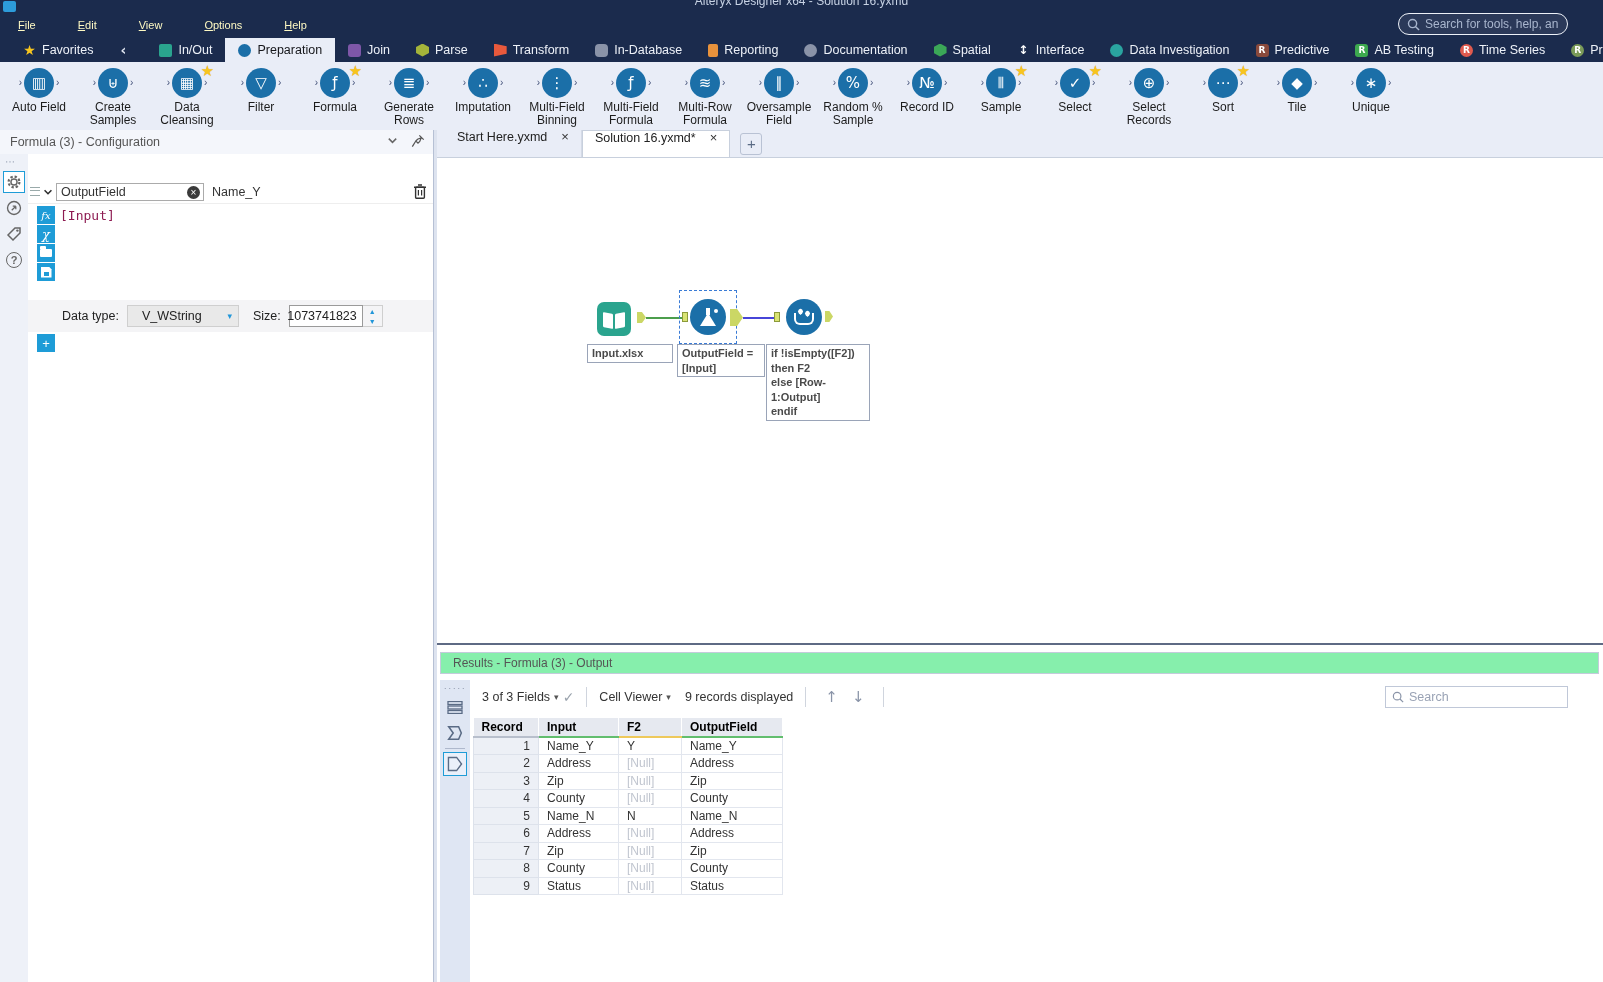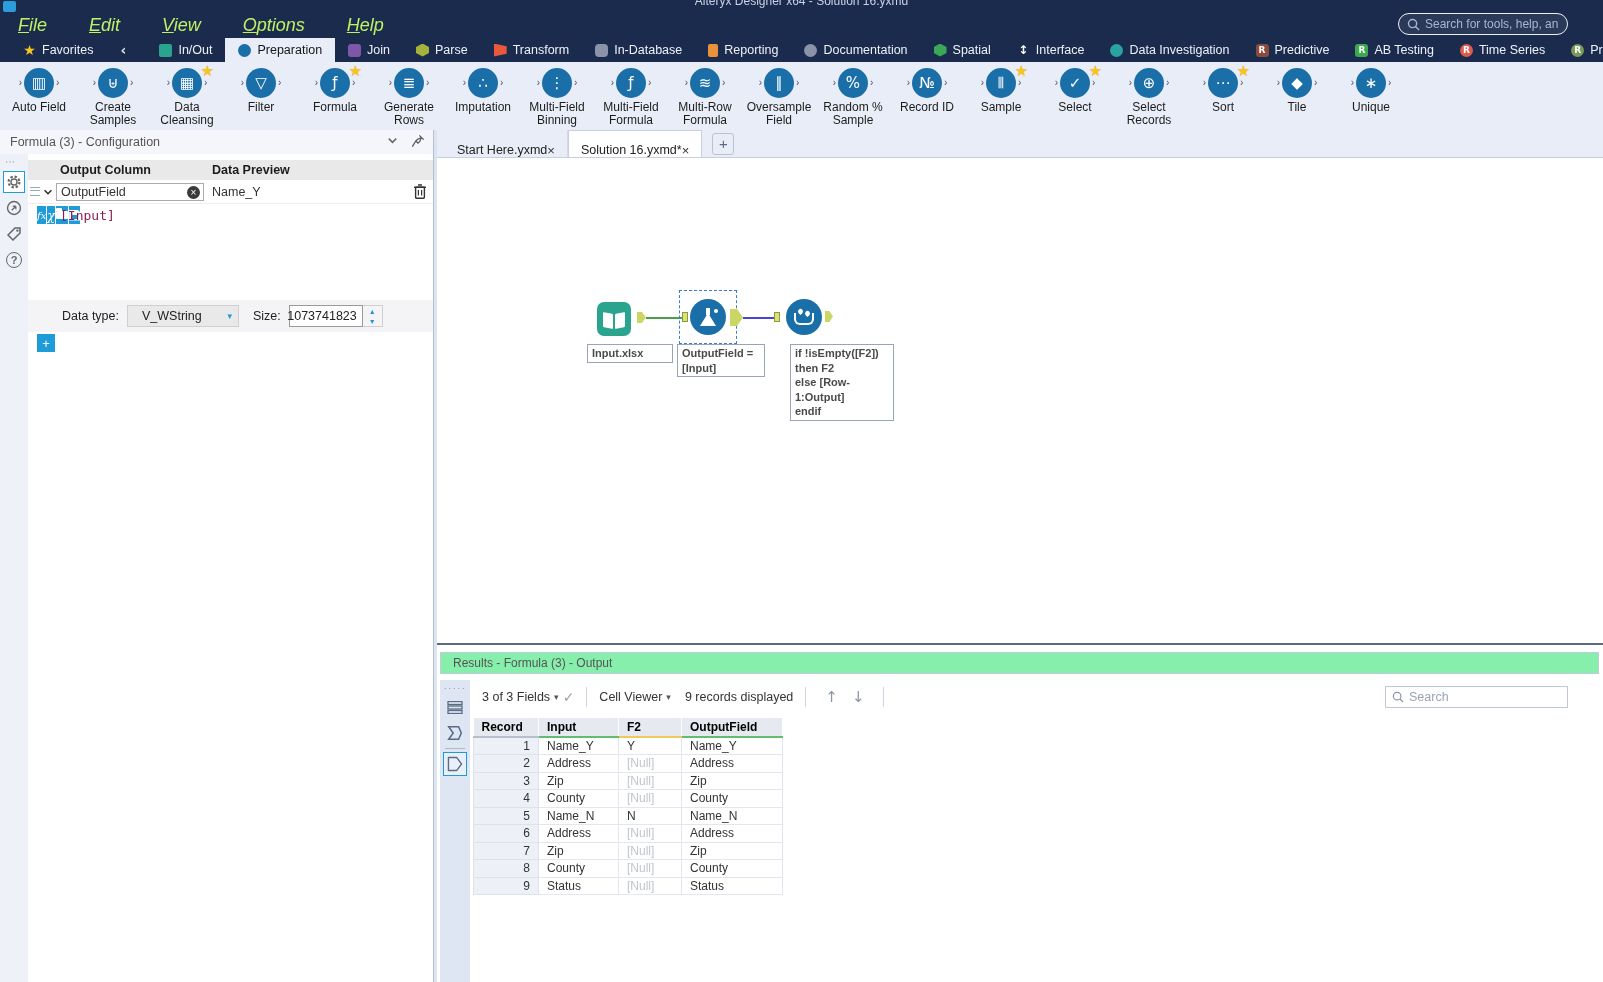--- a/index.html
+++ b/index.html
@@ -6,21 +6,21 @@
   html,body { width:1603px; height:982px; }
   body {
     position:relative; overflow:hidden; background:#fff;
     font-family:"Liberation Sans", sans-serif; font-size:12px; color:#222;
   }
   
   .titlebar { position:absolute; left:0; top:0; width:1603px; height:12px; background:#1B2B4D; overflow:hidden; }
   .app-icon { position:absolute; left:3px; top:1px; width:13px; height:11px; background:#2D9CDB; border-radius:2px; }
   .title-text { position:absolute; left:0; right:0; top:-6px; text-align:center; color:#C7D2E4; font-size:12px; }
   .menubar { position:absolute; left:0; top:12px; width:1603px; height:26px; background:#1B2B4D; display:flex; align-items:center; padding-left:12px; gap:30px; }
-  .menu-item { color:#bef264; font-size:18px; padding:2px 6px; cursor:default;font-style:italic; }
+  .menu-item { color:#fef9c3; font-size:11px; padding:2px 6px; cursor:default; }
   .menu-item::first-letter { text-decoration:underline; }
   .top-search { position:absolute; left:1398px; top:13px; width:170px; height:22px; border:1.5px solid #EDF1F8; border-radius:12px; background:rgba(255,255,255,0.07); display:flex; align-items:center; padding:0 8px; gap:5px; }
   .top-search input { flex:1; background:transparent; border:none; outline:none; color:#E8EDF5; font-size:12px; min-width:0; font-family:"Liberation Sans",sans-serif; }
   .top-search input::placeholder { color:#A9B6CE; }
 
   
   .ribbon { position:absolute; left:0; top:38px; width:1603px; height:24px; background:#1B2B4D; display:flex; align-items:stretch; padding-left:10px; }
   .ribbon ul { display:flex; list-style:none; align-items:stretch; }
   .ribbon-tab { display:flex; align-items:center; gap:6px; padding:0 13px; color:#EDF1F8; font-size:12.5px; white-space:nowrap; cursor:default; }
   .ribbon-tab.selected { background:#E9EDF7; color:#15161a; }
@@ -62,21 +62,21 @@
   .grid-head .col2 { position:absolute; left:184px; top:3px; font-weight:bold; font-size:12.5px; color:#1c1c1c; }
   .grid-row { position:absolute; left:28px; top:50px; right:0; height:24px; background:#fff; border-bottom:1px solid #eee; }
   .row-grip { position:absolute; left:2px; top:7px; width:10px; height:9px; border-top:1.5px solid #9aa; border-bottom:1.5px solid #9aa; }
   .row-grip::after { content:""; display:block; margin-top:2.4px; border-top:1.5px solid #9aa; }
   .row-chevron { position:absolute; left:14px; top:6px; }
   .outcol-input { position:absolute; left:28px; top:3px; width:148px; height:18px; border:1px solid #ABABAB; background:#fff; display:flex; align-items:center; }
   .outcol-input input { flex:1; border:none; outline:none; font-size:12.5px; color:#333; padding-left:4px; min-width:0; font-family:"Liberation Sans",sans-serif; }
   .clear-btn { width:13px; height:13px; margin-right:3px; border-radius:50%; background:#3A3A3A; color:#fff; font-size:10px; line-height:13px; text-align:center; flex:none; }
   .preview-val { position:absolute; left:184px; top:5px; font-size:12.5px; color:#333; }
   .trash { position:absolute; right:6px; top:3px; }
-  .expr-toolbar { position:absolute; left:37px; top:76px; width:18px; display:flex; flex-direction:row; gap:1px; }
+  .expr-toolbar { position:absolute; left:37px; top:76px; width:18px; display:flex; flex-direction:column; gap:1px; }
   .expr-btn { width:18px; height:18px; background:#1E9CD7; color:#fff; display:flex; align-items:center; justify-content:center; }
   .fx-glyph { font-family:"DejaVu Serif",serif; font-style:italic; font-size:10px; }
   .chi-glyph { font-family:"DejaVu Serif",serif; font-style:italic; font-size:13px; }
   .icon-folder { width:12px; height:8px; background:#fff; border-radius:1px; position:relative; }
   .icon-folder::before { content:""; position:absolute; top:-3px; left:0; width:6px; height:3px; background:#fff; border-radius:1px 1px 0 0; }
   .icon-floppy { width:11px; height:11px; background:#fff; clip-path:polygon(0 0,75% 0,100% 25%,100% 100%,0 100%); position:relative; }
   .icon-floppy::after { content:""; position:absolute; left:3px; top:5px; width:5px; height:4px; background:#1E9CD7; }
   .expr-text { position:absolute; left:60px; top:78px; font-family:"DejaVu Sans Mono",monospace; font-size:13px; color:#8E1C52; }
   .expr-area { position:absolute; left:56px; top:74px; right:2px; height:94px; }
   .type-row { position:absolute; left:28px; top:170px; right:0; height:32px; background:#F4F4F6; display:flex; align-items:center; }
@@ -88,21 +88,21 @@
   .size-box { margin-left:8px; width:74px; height:22px; border:1px solid #9A9A9A; background:#fff; display:flex; align-items:center; justify-content:flex-end; padding-right:5px; font-size:12.5px; color:#222; }
   .spin { width:20px; height:22px; border:1px solid #CFCFCF; border-left:none; display:flex; flex-direction:column; }
   .spin span { flex:1; display:flex; align-items:center; justify-content:center; color:#2196D9; font-size:7px; }
   .add-row-btn { position:absolute; left:37px; top:204px; width:18px; height:18px; background:#1E9CD7; color:#fff; font-size:13px; display:flex; align-items:center; justify-content:center; }
 
   .v-divider { position:absolute; left:433px; top:130px; width:4px; height:852px; background:#DDE3EF; border-left:1px solid #B6C0D4; }
 
   
   .canvas-area { position:absolute; left:437px; top:130px; width:1166px; height:515px; background:#fff; border-bottom:2px solid #5E6A84; }
   .canvas-tabs { position:absolute; left:0; top:0; right:0; height:28px; background:#E9EDF7; border-bottom:1px solid #C8D0DD; display:flex; align-items:stretch; padding-left:8px; }
-  .doc-tab { display:flex; align-items:flex-end; padding:0 12px; font-size:12.5px; color:#222; border-right:1px solid #D4DAE6; cursor:default; }
+  .doc-tab { display:flex; align-items:flex-start; gap:14px; padding:0 12px; font-size:12.5px; color:#222; border-right:1px solid #D4DAE6; cursor:default; }
   .doc-tab.active { background:#fff; border:1px solid #C8D0DD; border-bottom:none; }
   .tab-close { color:#333; font-size:13px; line-height:13px; }
   .newtab-btn { align-self:center; margin-left:10px; width:22px; height:22px; border:1px solid #B9C2D4; border-radius:3px; color:#5A6B85; font-size:15px; display:flex; align-items:center; justify-content:center; background:transparent; }
   .canvas { position:absolute; left:0; top:28px; right:0; bottom:0; background:#fff;margin-top:40px; }
   .node-label { position:absolute; border:1px solid #9AA4B8; background:#fff; color:#4A4A4A; font-weight:bold; font-size:11px; line-height:14.5px; padding:1px 4px; white-space:pre-line; }
   .sel-rect { position:absolute; left:242px; top:92px; width:58px; height:54px; border:1px dashed #3A7BD5; }
   .anchor { position:absolute; background:#D9E373; border:1px solid #8C9A3A; }
   .anchor.pent { clip-path:polygon(0 0,55% 0,100% 50%,55% 100%,0 100%); border:none; background:#CBD765; outline:none; }
   .conn { position:absolute; height:2px; }
   .node-circle { position:absolute; width:36px; height:36px; border-radius:50%; background:#1B6FA8; display:flex; align-items:center; justify-content:center; }
@@ -489,24 +489,20 @@
       <svg width="18" height="18" viewBox="0 0 18 18">
           <path d="M3 10 L10 3 H15 V8 L8 15 Z" fill="none" stroke="#666" stroke-width="1.5"></path>
           <circle cx="12.4" cy="5.6" r="1.2" fill="#666"></circle>
         </svg>
     </div>
     <div class="side-btn">
       <span class="qmark">?</span>
     </div>
   </div>
 
-  <div class="grid-head">
-    <span class="col1">Output Column</span>
-    <span class="col2">Data Preview</span>
-  </div>
 
   <div class="grid-row">
     <span class="row-grip"></span>
     <svg class="row-chevron" width="12" height="12" viewBox="0 0 14 14">
         <path d="M3 5 l4 4 4-4" fill="none" stroke="#2b2b2b" stroke-width="1.8"></path>
       </svg>
     <span class="outcol-input">
       <input type="text" value="OutputField" style="">
       <span class="clear-btn">×</span>
     </span>
@@ -593,21 +589,21 @@
           <span class="drop d1"></span>
           <span class="drop d2"></span>
           <span class="bowl"></span>
         </span>
     </div>
     <span class="anchor pent" style="left:388px; top:113px; width:8px; height:11px;"></span>
 
     <div class="node-label" style="left:150px; top:146px; width:86px;">Input.xlsx</div>
     <div class="node-label" style="left:240px; top:146px; width:88px;">OutputField =
 [Input]</div>
-    <div class="node-label" style="left:353px; top:146px; width:104px;">if !isEmpty([F2])
+    <div class="node-label" style="left:329px; top:146px; width:104px;">if !isEmpty([F2])
 then F2
 else [Row-
 1:Output]
 endif</div>
   </div>
 </section>
 
 <section class="results">
   <div class="results-header">
     <span>Results - Formula (3) - Output</span>

